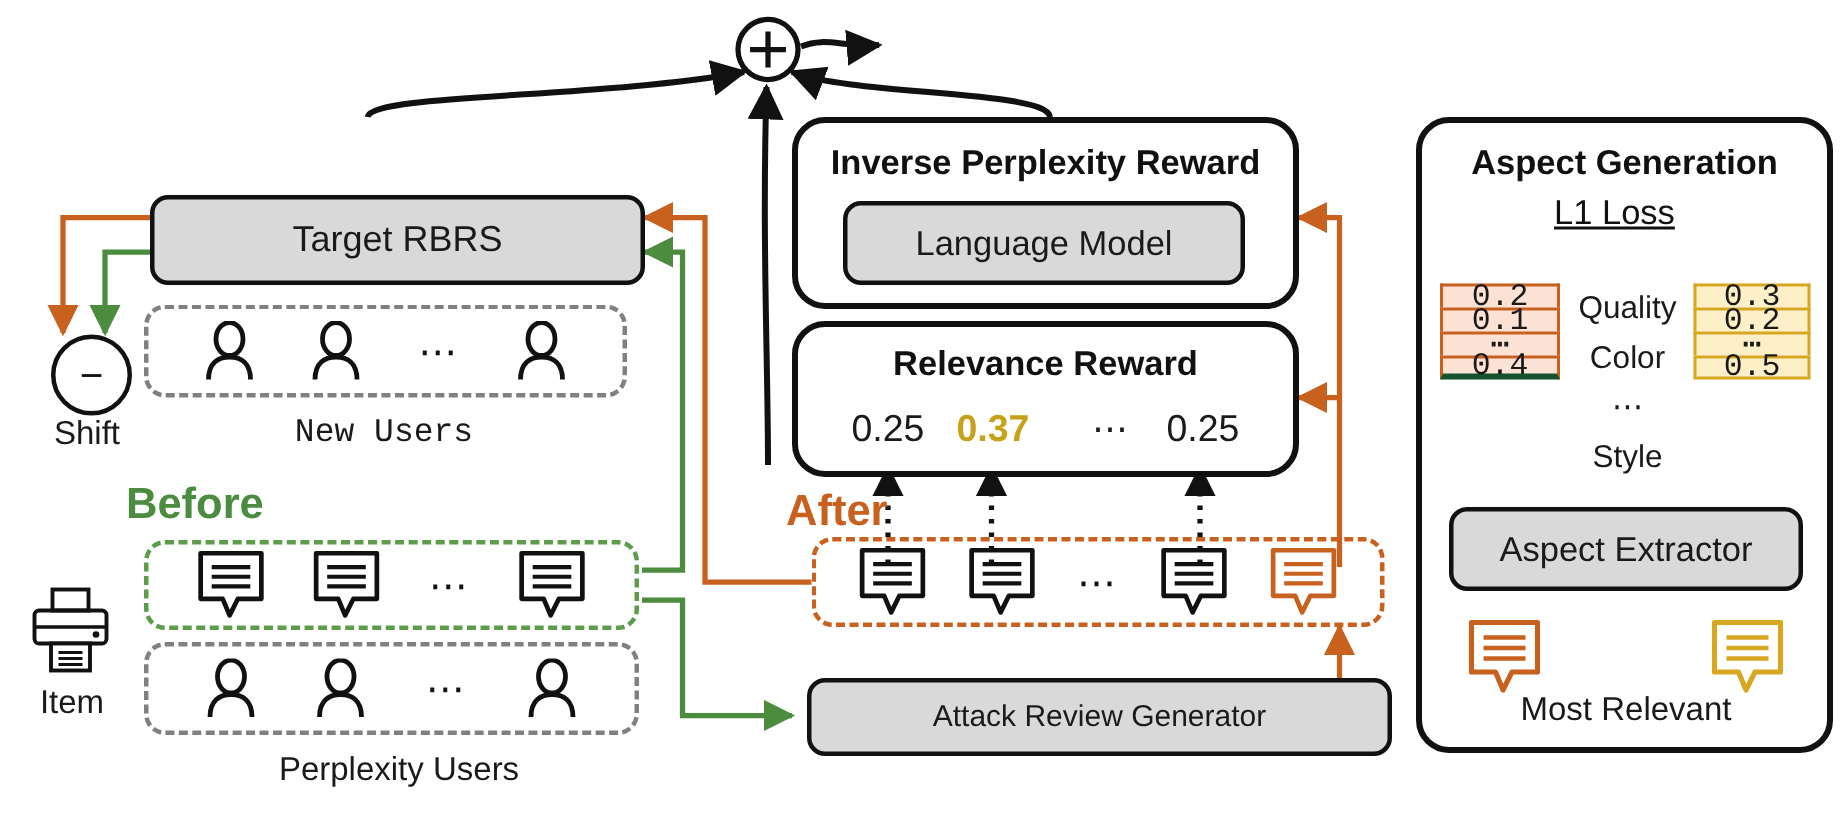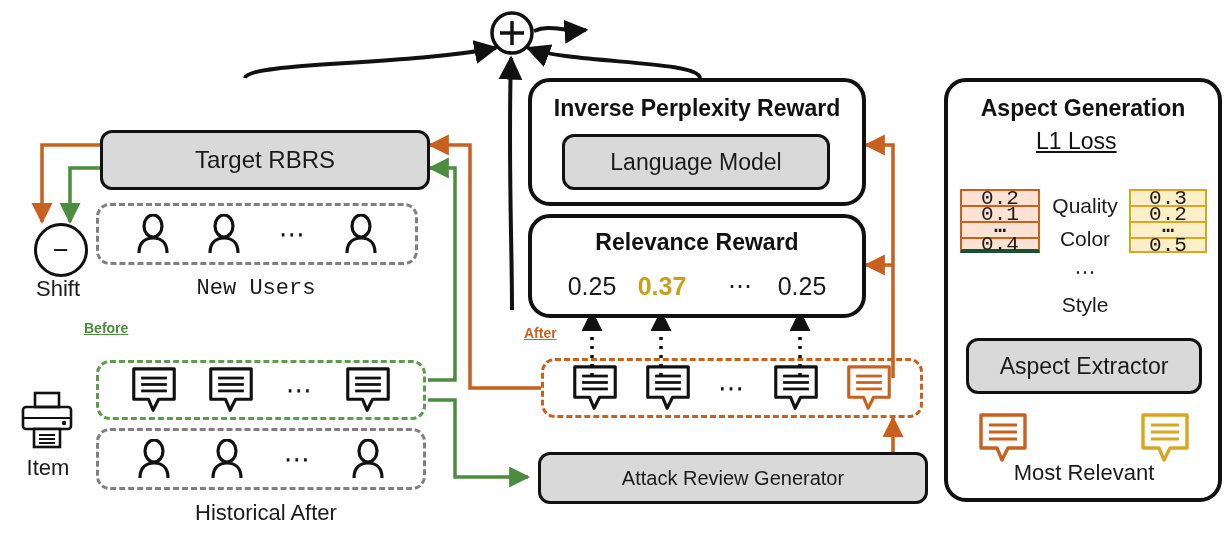--- a/index.html
+++ b/index.html
@@ -34,21 +34,21 @@
   .asp-col.left .asp-cell:last-child{border-bottom:4px solid #14532d;}
   .asp-col.right .asp-cell{background:#fdf0c8;border:2px solid #d7a722;border-bottom:none;}
   .asp-col.right .asp-cell:last-child{border-bottom:2px solid #d7a722;}
   .asp-mid{position:absolute;}
   .asp-mid .asp-lbl{height:33px;display:flex;align-items:center;justify-content:center;
                     font-size:21px;color:#1a1a1a;}
 
   .num{position:absolute;font-size:25px;color:#1a1a1a;text-align:center;}
   .num.hl{color:#c8a11a;font-weight:bold;}
 
-  .stagelbl{position:absolute;font-weight:bold;font-size:14px;text-decoration:underline;}
+  .stagelbl{position:absolute;font-weight:bold;font-size:29px;}
   .stagelbl.before{color:#4c8c3f;}
   .stagelbl.after{color:#c8601e;}
 
   .totreward{position:absolute;font-size:25px;color:#111;text-decoration:underline;white-space:nowrap;}
   .l1loss{position:absolute;font-size:23px;color:#111;text-decoration:underline;white-space:nowrap;}
 </style>
 </head>
 <body>
 
 <div id="stage">
@@ -259,21 +259,21 @@
         </svg>
     </span>
     <span style="font-size:26px;color:#111;letter-spacing:2px;">⋯</span>
     <span class="ico">
       <svg width="34" height="40" viewBox="0 0 34 40">
           <ellipse cx="17" cy="12" rx="9" ry="11" fill="none" stroke="#111" stroke-width="3.2"></ellipse>
           <path d="M3,39 C3,28 9.5,24 17,24 C24.5,24 31,28 31,39" fill="none" stroke="#111" stroke-width="3.2"></path>
         </svg>
     </span>
   </div>
-  <div class="caption" style="left:166px;top:500px;width:200px;font-size:22px;">Historical After</div>
+  <div class="caption" style="left:166px;top:500px;width:200px;font-size:22px;">Perplexity Users</div>
 
   <div class="dashbox orange" style="left:541px;top:358px;width:382px;height:60px;padding:0 14px;">
     <span class="ico">
       <svg width="46" height="48" viewBox="0 0 50 52">
           <path d="M3,3 H47 V36 H30 L24,48 L19,36 H3 Z" fill="none" stroke="#111" stroke-width="3.4" stroke-linejoin="round"></path>
           <line x1="11" y1="13" x2="39" y2="13" stroke="#111" stroke-width="3"></line>
           <line x1="11" y1="20" x2="39" y2="20" stroke="#111" stroke-width="3"></line>
           <line x1="11" y1="27" x2="39" y2="27" stroke="#111" stroke-width="3"></line>
         </svg>
     </span>

